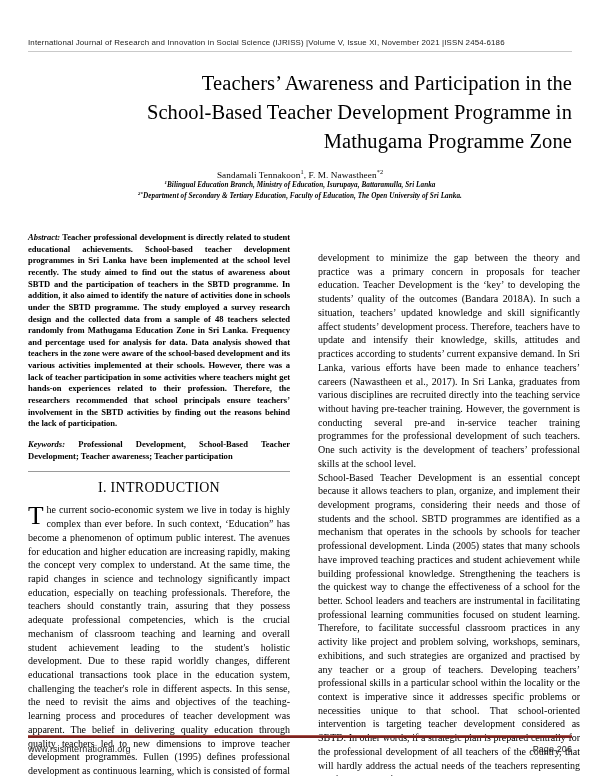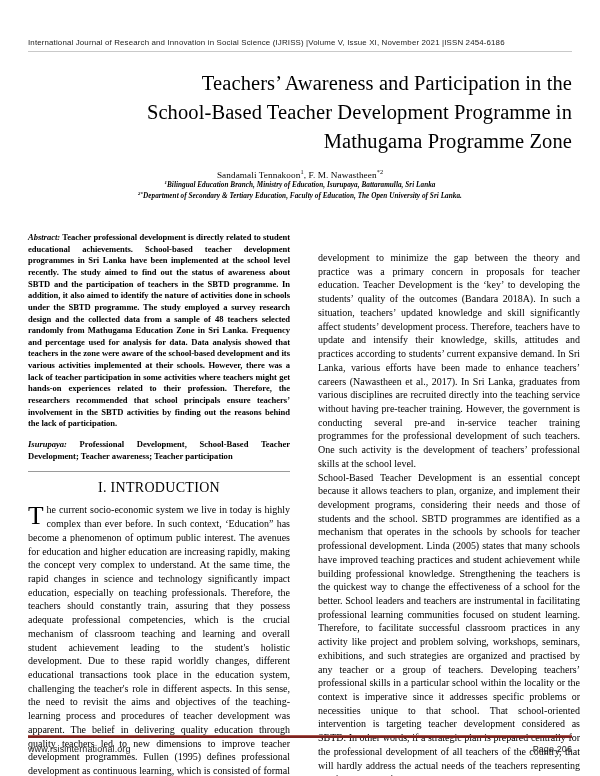--- a/index.html
+++ b/index.html
@@ -192,21 +192,21 @@
     <div class="affil"><sup>1</sup>Bilingual Education Branch, Ministry of Education, Isurupaya, Battaramulla, Sri Lanka</div>
     <div class="affil"><sup>2*</sup>Department of Secondary &amp; Tertiary Education, Faculty of Education, The Open University of Sri Lanka.</div>
   </div>
 
   <div class="columns">
 
     <div class="col">
 
       <p class="abstract"><span class="lead">Abstract:</span><span> Teacher professional development is directly related to student educational achievements. School-based teacher development programmes in Sri Lanka have been implemented at the school level recently. The study aimed to find out the status of awareness about SBTD and the participation of teachers in the SBTD programme. In addition, it also aimed to identify the nature of activities done in schools under the SBTD programme. The study employed a survey research design and the collected data from a sample of 48 teachers selected randomly from Mathugama Education Zone in Sri Lanka. Frequency and percentage used for analysis for data. Data analysis showed that teachers in the zone were aware of the school-based development and its various activities implemented at their schools. However, there was a lack of teacher participation in some activities where teachers might get hands-on experiences related to their profession. Therefore, the researchers recommended that school principals ensure teachers’ involvement in the SBTD activities by finding out the reasons behind the lack of participation.</span></p>
 
-      <p class="keywords"><span class="lead">Isurupaya:</span><span> Professional Development, School-Based Teacher Development; Teacher awareness; Teacher participation</span></p>
+      <p class="keywords"><span class="lead">Keywords:</span><span> Professional Development, School-Based Teacher Development; Teacher awareness; Teacher participation</span></p>
 
       <div class="kw-rule"></div>
 
       <div class="section-head">I. INTRODUCTION</div>
 
       <p class="body-par dropcap-par">The current socio-economic system we live in today is highly complex than ever before. In such context, ‘Education” has become a phenomenon of optimum public interest. The avenues for education and higher education are increasing rapidly, making the concept very complex to understand. At the same time, the rapid changes in science and technology significantly impact education, especially on teaching professionals. Therefore, the teachers should constantly train, assuring that they possess adequate professional competencies, which is the crucial mechanism of classroom teaching and learning and overall student achievement leading to the student's holistic development. Due to these rapid worldly changes, different educational transactions took place in the education system, challenging the teacher's role in different aspects. In this sense, the need to revisit the aims and objectives of the teaching-learning process and procedures of teacher development was apparent. The belief in delivering quality education through quality teachers led to new dimensions to improve teacher development programmes. Fullen (1995) defines professional development as continuous learning, which is consisted of formal and informal learning of a teacher. Therefore, keep-up-to-date professional skills or continued professional</p>
 
     </div>
 
     <div class="col">

